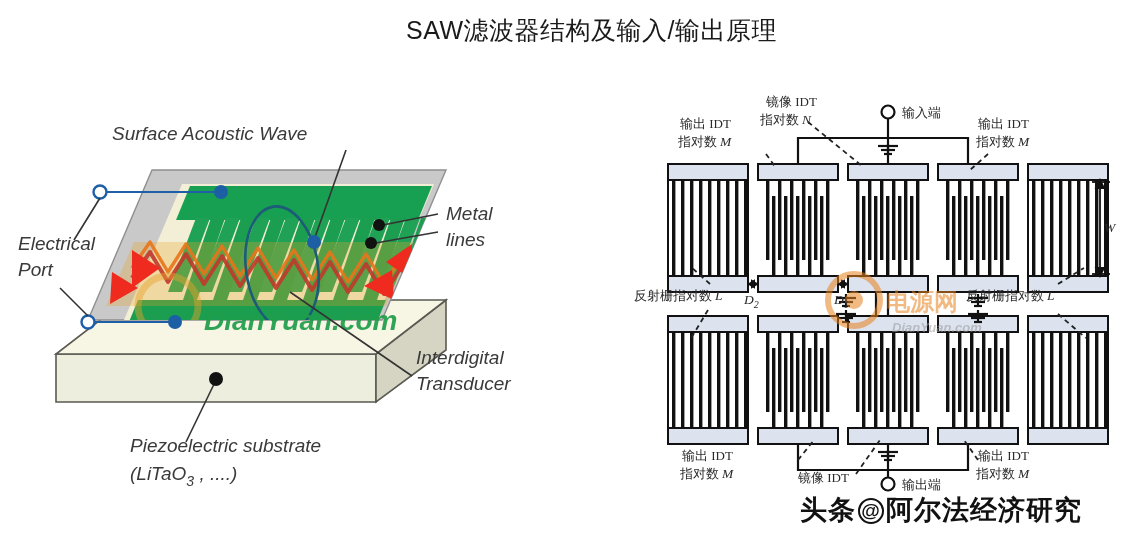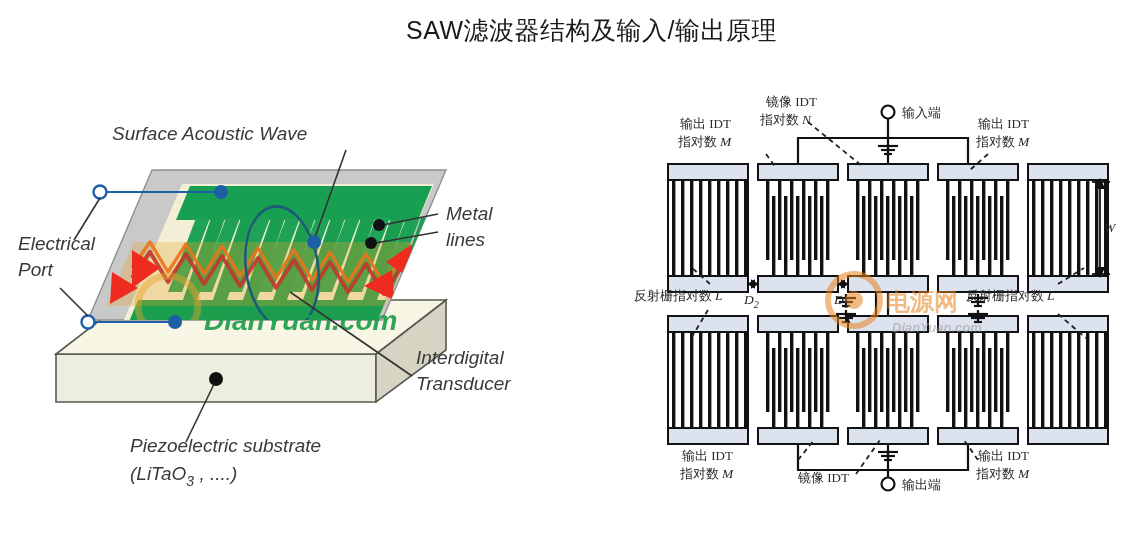--- a/index.html
+++ b/index.html
@@ -489,14 +489,17 @@
       <text class="lbl-cn" x="328" y="390">
         <tspan>指对数</tspan><tspan class="lbl-var" dx="3">M</tspan>
       </text>
 
       <text class="lbl-cn" x="150" y="394">镜像 IDT</text>
 
       <text class="lbl-cn" x="254" y="401">输出端</text>
     </svg>
   </div>
 
+  <div id="headline-watermark">
+    <span>头条</span><span class="wm-at">@</span><span>阿尔法经济研究</span>
+  </div>
 
 </div>
 
 </body></html>

